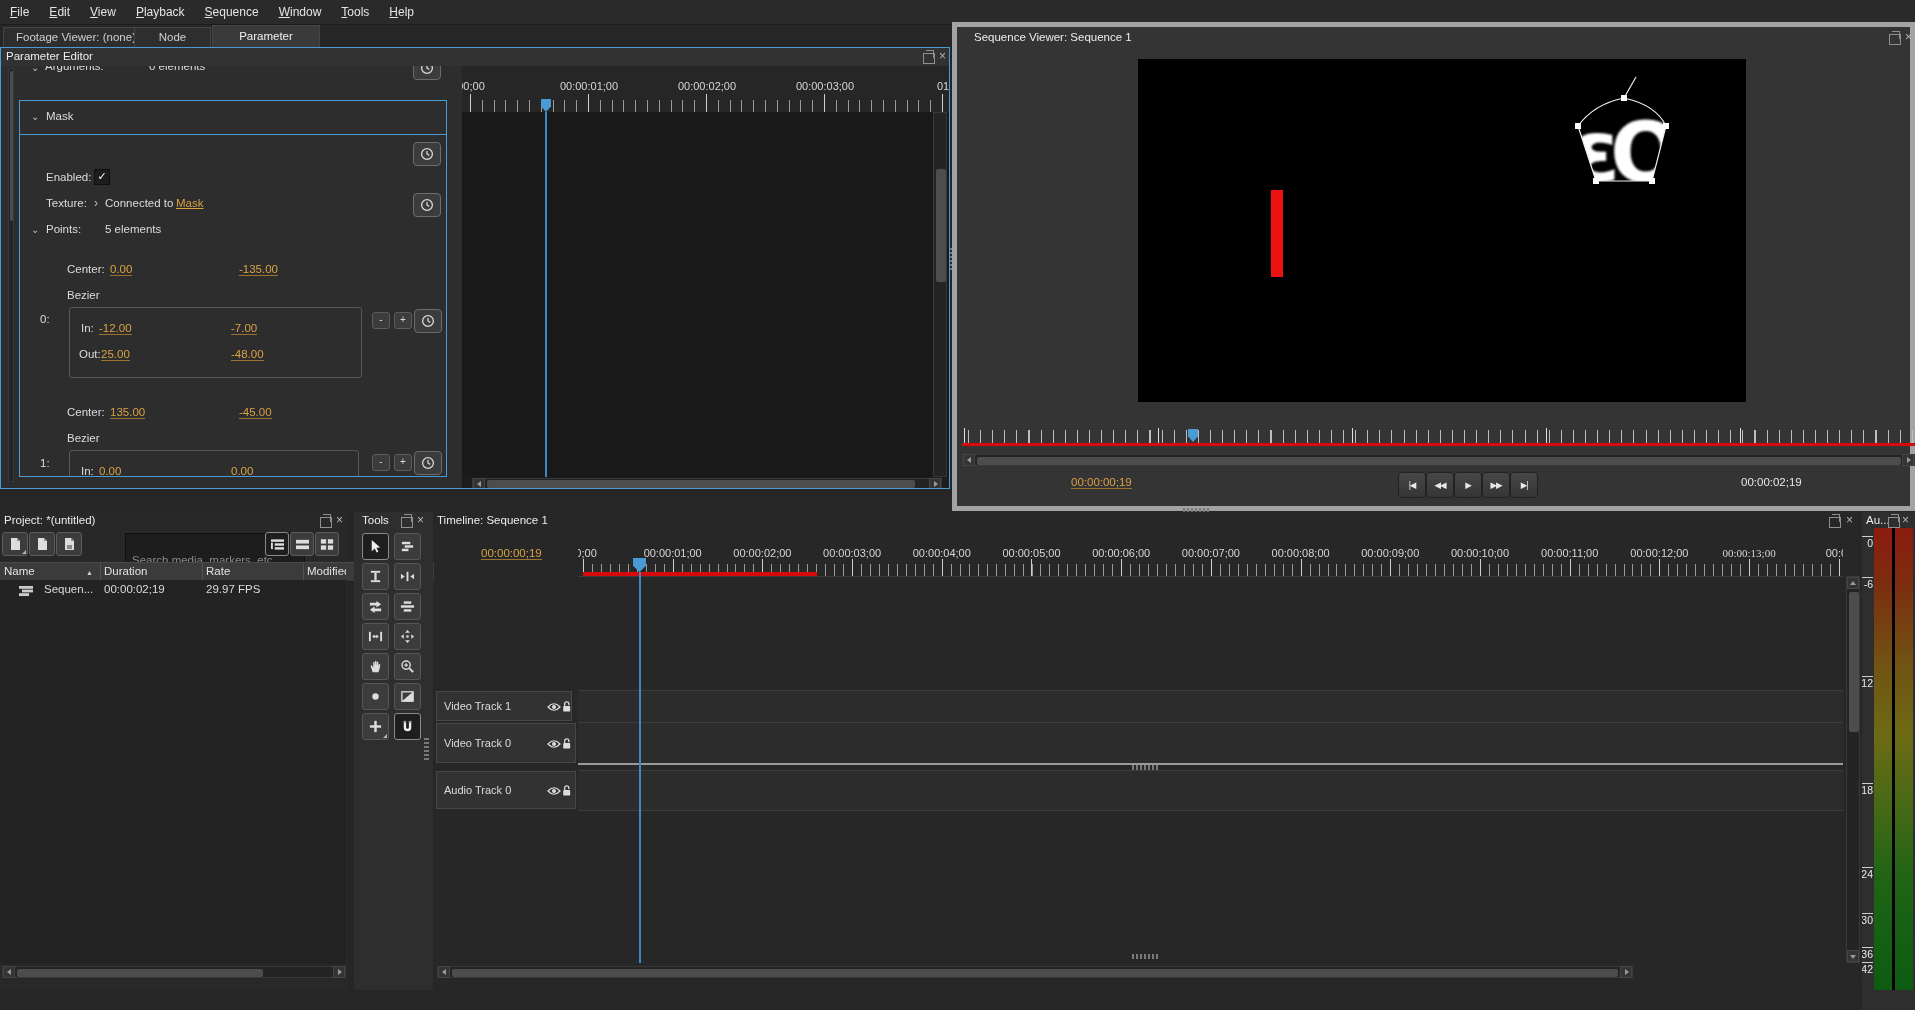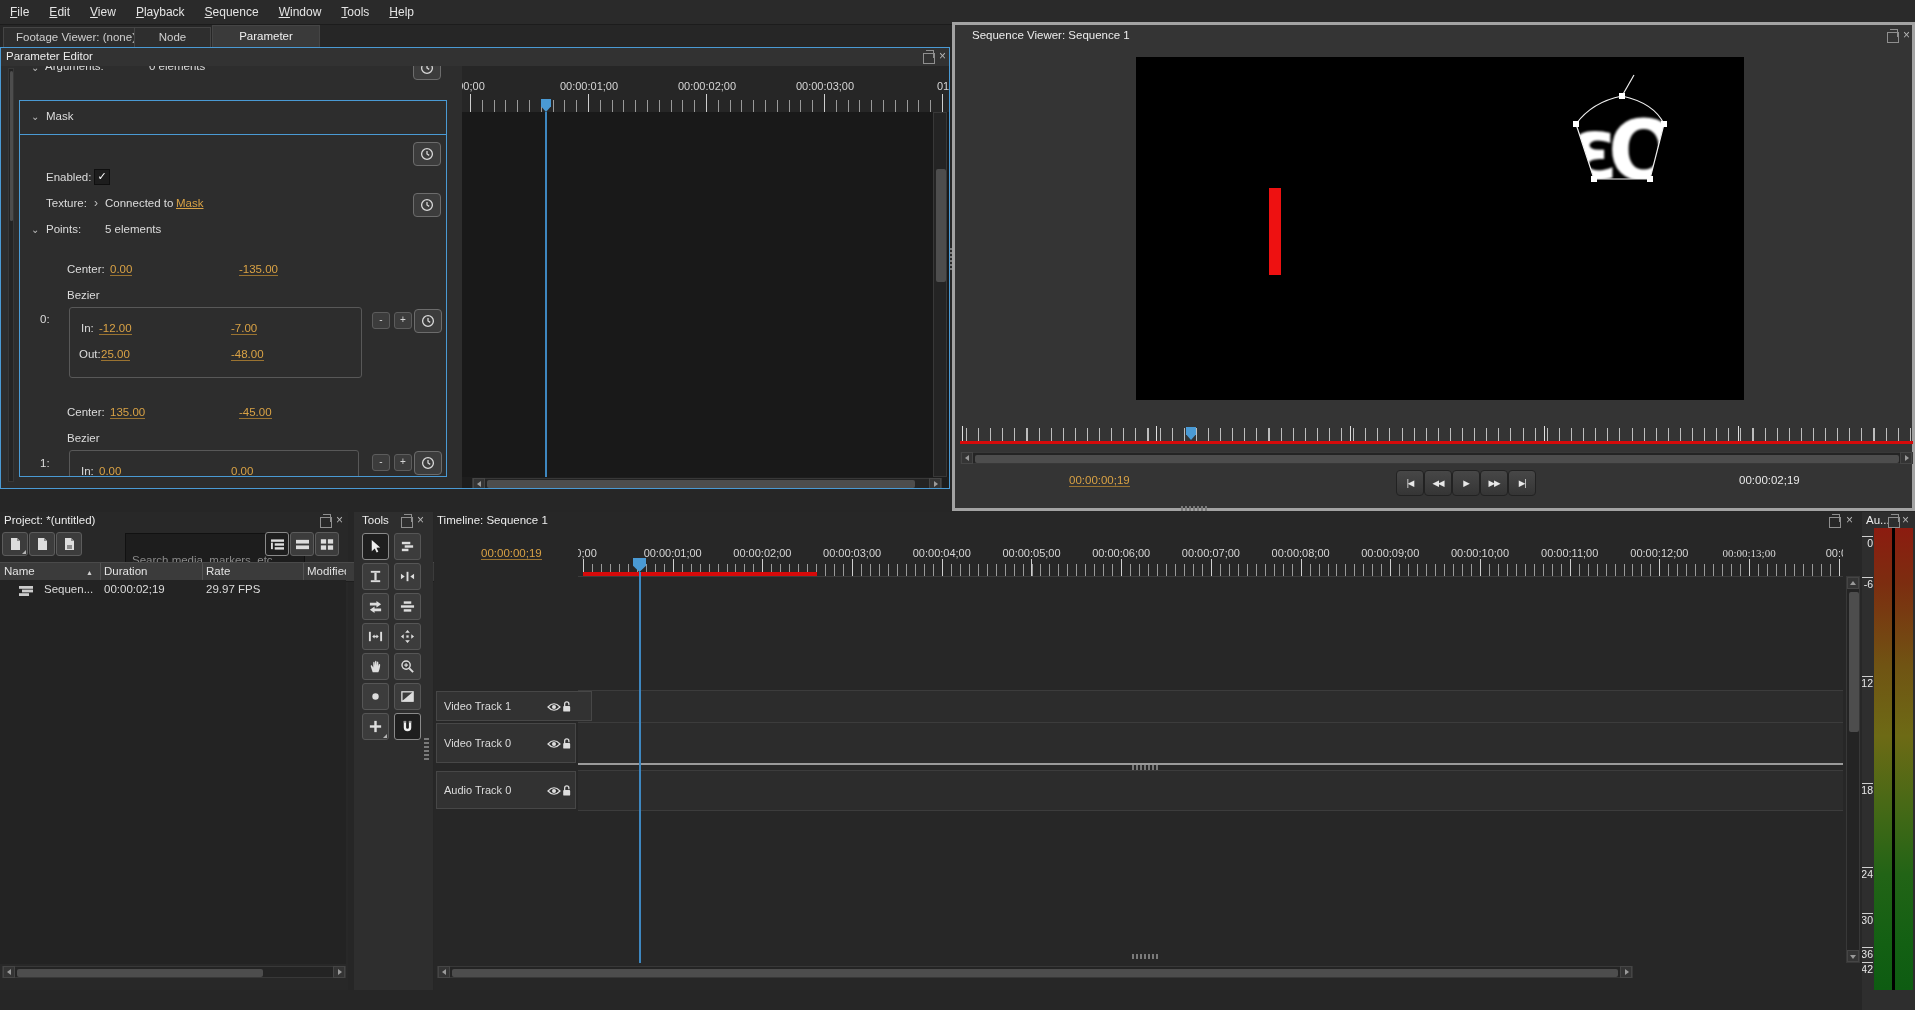--- a/index.html
+++ b/index.html
@@ -43,21 +43,21 @@
   .sb-btn{position:absolute;width:12px;height:12px;background:#343434;border:1px solid #454545;box-sizing:border-box;}
   .tri{width:0;height:0;position:absolute;}
   .tri.l{border-top:3px solid transparent;border-bottom:3px solid transparent;border-right:4px solid #9a9a9a;left:3px;top:2px;}
   .tri.r{border-top:3px solid transparent;border-bottom:3px solid transparent;border-left:4px solid #9a9a9a;left:4px;top:2px;}
   .tri.u{border-left:3px solid transparent;border-right:3px solid transparent;border-bottom:4px solid #9a9a9a;left:2px;top:3px;}
   .tri.d{border-left:3px solid transparent;border-right:3px solid transparent;border-top:4px solid #9a9a9a;left:2px;top:4px;}
   
   .ph-flag{position:absolute;background:#4a9ad4;clip-path:polygon(0 0,100% 0,100% 55%,50% 100%,0 55%);}
   .ph-line{position:absolute;width:2px;background:#3e87c0;}
   
-  #viewer-panel{left:952px;top:22px;width:963px;height:489px;background:#343434;border:3px solid #a3a3a3;box-sizing:border-box;}
+  #viewer-panel{left:952px;top:22px;width:963px;height:489px;background:#343434;border:5px solid #a3a3a3;box-sizing:border-box;}
   .transport-btn{position:absolute;width:26px;height:24px;background:linear-gradient(#474747,#353535);
                  border:1px solid #222;border-radius:4px;color:#e8e8e8;font-size:8.5px;letter-spacing:-1px;
                  display:flex;align-items:center;justify-content:center;}
   .tc-orange{color:#d9a245;border-bottom:1px solid #9a7331;font-size:11.5px;}
   .tc-white{color:#e8e8e8;font-size:11.5px;}
   
   .tool-btn24{position:absolute;width:24px;height:22px;background:#3c3c3c;border:1px solid #5c5c5c;border-radius:3px;
               display:flex;align-items:center;justify-content:center;}
   .pressed{background:#1e1e1e !important;border:1px solid #8a8a8a !important;}
   #search-input{position:absolute;background:#1d1d1d;border:1px solid #111;color:#cfcfcf;font-size:11.5px;
@@ -529,21 +529,21 @@
     <div class="lane" style="left:144px;top:210px;width:1265px;height:42px;"></div>
     <div class="lane" style="left:144px;top:258px;width:1265px;height:40px;"></div>
     <div class="hline" style="left:144px;top:64px;width:1265px;"></div>
     <div class="hline" style="left:144px;top:178px;width:1265px;"></div>
     <div class="hline" style="left:144px;top:210px;width:1265px;"></div>
     <div class="hline" style="left:144px;top:251px;width:1265px;background:#9a9a9a;height:2px;"></div>
     <div class="hline" style="left:144px;top:258px;width:1265px;"></div>
     <div class="hline" style="left:144px;top:298px;width:1265px;"></div>
 
     
-    <div class="track-head" style="left:2px;top:179px;width:156px;height:30px;">
+    <div class="track-head" style="left:2px;top:179px;width:136px;height:30px;">
       <span class="abs" style="left:7px;top:8px;font-size:11px;">Video Track 1</span>
       <svg class="abs" style="left:110px;top:10px;" width="14" height="10" viewBox="0 0 14 10">
           <path d="M1 5 Q7 -1.5 13 5 Q7 11.5 1 5 Z" fill="none" stroke="#ddd" stroke-width="1.2"></path>
           <circle cx="7" cy="5" r="2" fill="#ddd"></circle>
         </svg>
       <svg class="abs" style="left:124px;top:8px;" width="11" height="14" viewBox="0 0 12 14">
           <path d="M4 6 V3.8 a2.3 2.3 0 0 1 4.6 0 V5" fill="none" stroke="#ddd" stroke-width="1.4"></path>
           <rect x="2.4" y="6" width="7.6" height="6" rx="1" fill="#ddd"></rect>
         </svg>
     </div>

